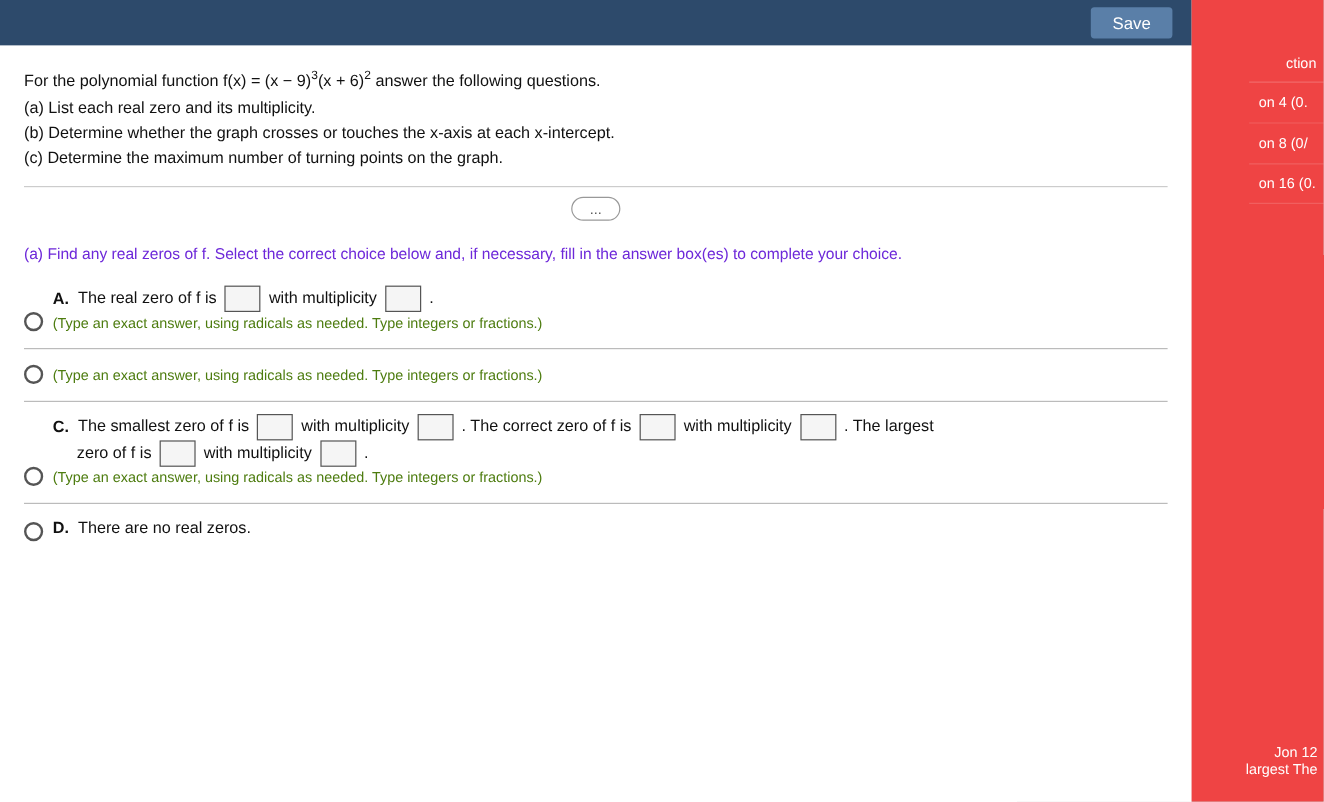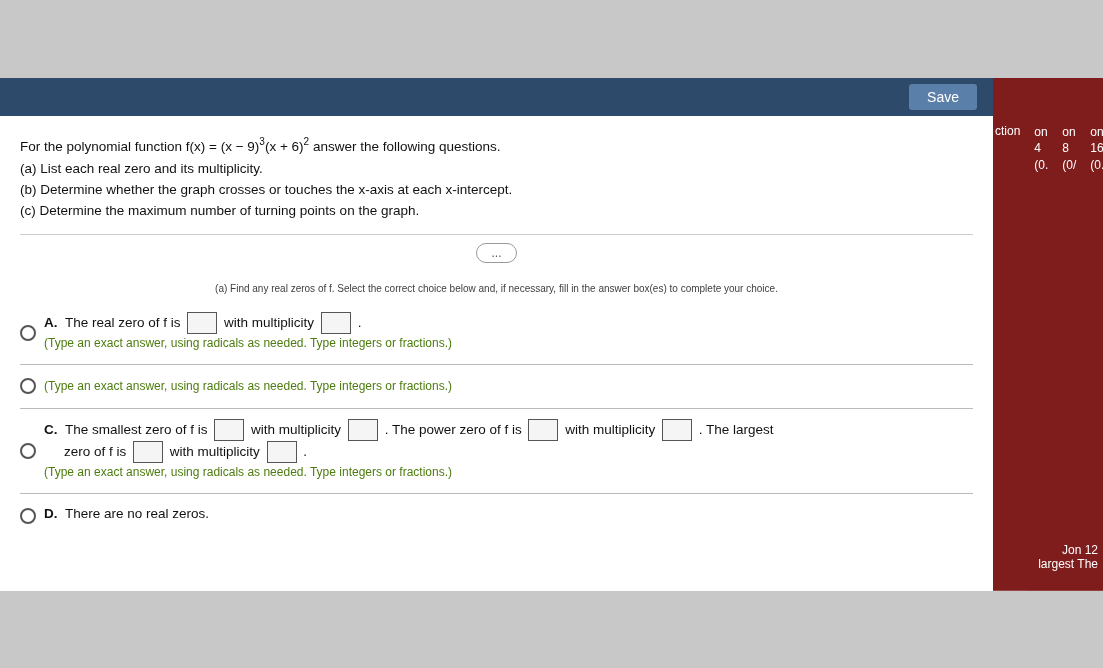--- a/index.html
+++ b/index.html
@@ -9,21 +9,21 @@
       display: flex;
       justify-content: center;
       align-items: center;
       width: 1103px;
       height: 668px;
       overflow: hidden;
     }
     .outer-container {
       display: flex;
       width: 1103px;
-      height: 513px;
+      height: 668px;
       background: #c8c8c8;
       position: relative;
     }
     .main-panel {
       flex: 1;
       background: white;
       display: flex;
       flex-direction: column;
       position: relative;
       margin-right: 0;
@@ -76,29 +76,28 @@
       border-radius: 10px;
       padding: 2px 14px;
       font-size: 12px;
       cursor: pointer;
       color: #555;
     }
     .question-section {
       padding: 10px 0 0 0;
     }
     .question-intro {
-      font-size: 10px;
+      font-size: 13px;
       line-height: 1.55;
       margin-bottom: 16px;
-      color: #404040;
-      text-align: center;
+      color: #6d28d9;
     }
     .option-row {
       display: flex;
-      align-items: center;
+      align-items: flex-end;
       margin-bottom: 14px;
     }
     .radio-btn {
       margin-top: 3px;
       margin-right: 8px;
       width: 16px;
       height: 16px;
       border-radius: 50%;
       border: 2px solid #555;
       background: white;
@@ -126,25 +125,26 @@
       vertical-align: middle;
       margin: 0 3px;
     }
     .small-note {
       font-size: 12px;
       color: #4d7c0f;
       margin-top: 2px;
     }
     .right-sidebar {
       width: 110px;
-      background: #7f1d1d;
-      display: flex;
-      flex-direction: row;
+      background: #ef4444;
+      display: flex;
+      flex-direction: column;
       padding-top: 38px;
       position: relative;
+      padding-left: 48px;
     }
     .ction-label {
       color: white;
       font-size: 12px;
       padding: 8px 6px 8px 2px;
       border-bottom: 1px solid rgba(255,255,255,0.2);
       text-align: right;
     }
     .sidebar-option {
       color: white;
@@ -230,21 +230,21 @@
 
         <div class="option-row">
           <span class="radio-btn"></span>
           <div>
             <div class="option-content">
               <span class="option-label">C.</span>
               <span>The smallest zero of f is </span>
               <span class="answer-box"></span>
               <span> with multiplicity </span>
               <span class="answer-box"></span>
-              <span>. The power zero of f is </span>
+              <span>. The correct zero of f is </span>
               <span class="answer-box"></span>
               <span> with multiplicity </span>
               <span class="answer-box"></span>
               <span>. The largest</span>
             </div>
             <div class="option-content" style="margin-left: 20px;">
               <span>zero of f is </span>
               <span class="answer-box"></span>
               <span> with multiplicity </span>
               <span class="answer-box"></span>

